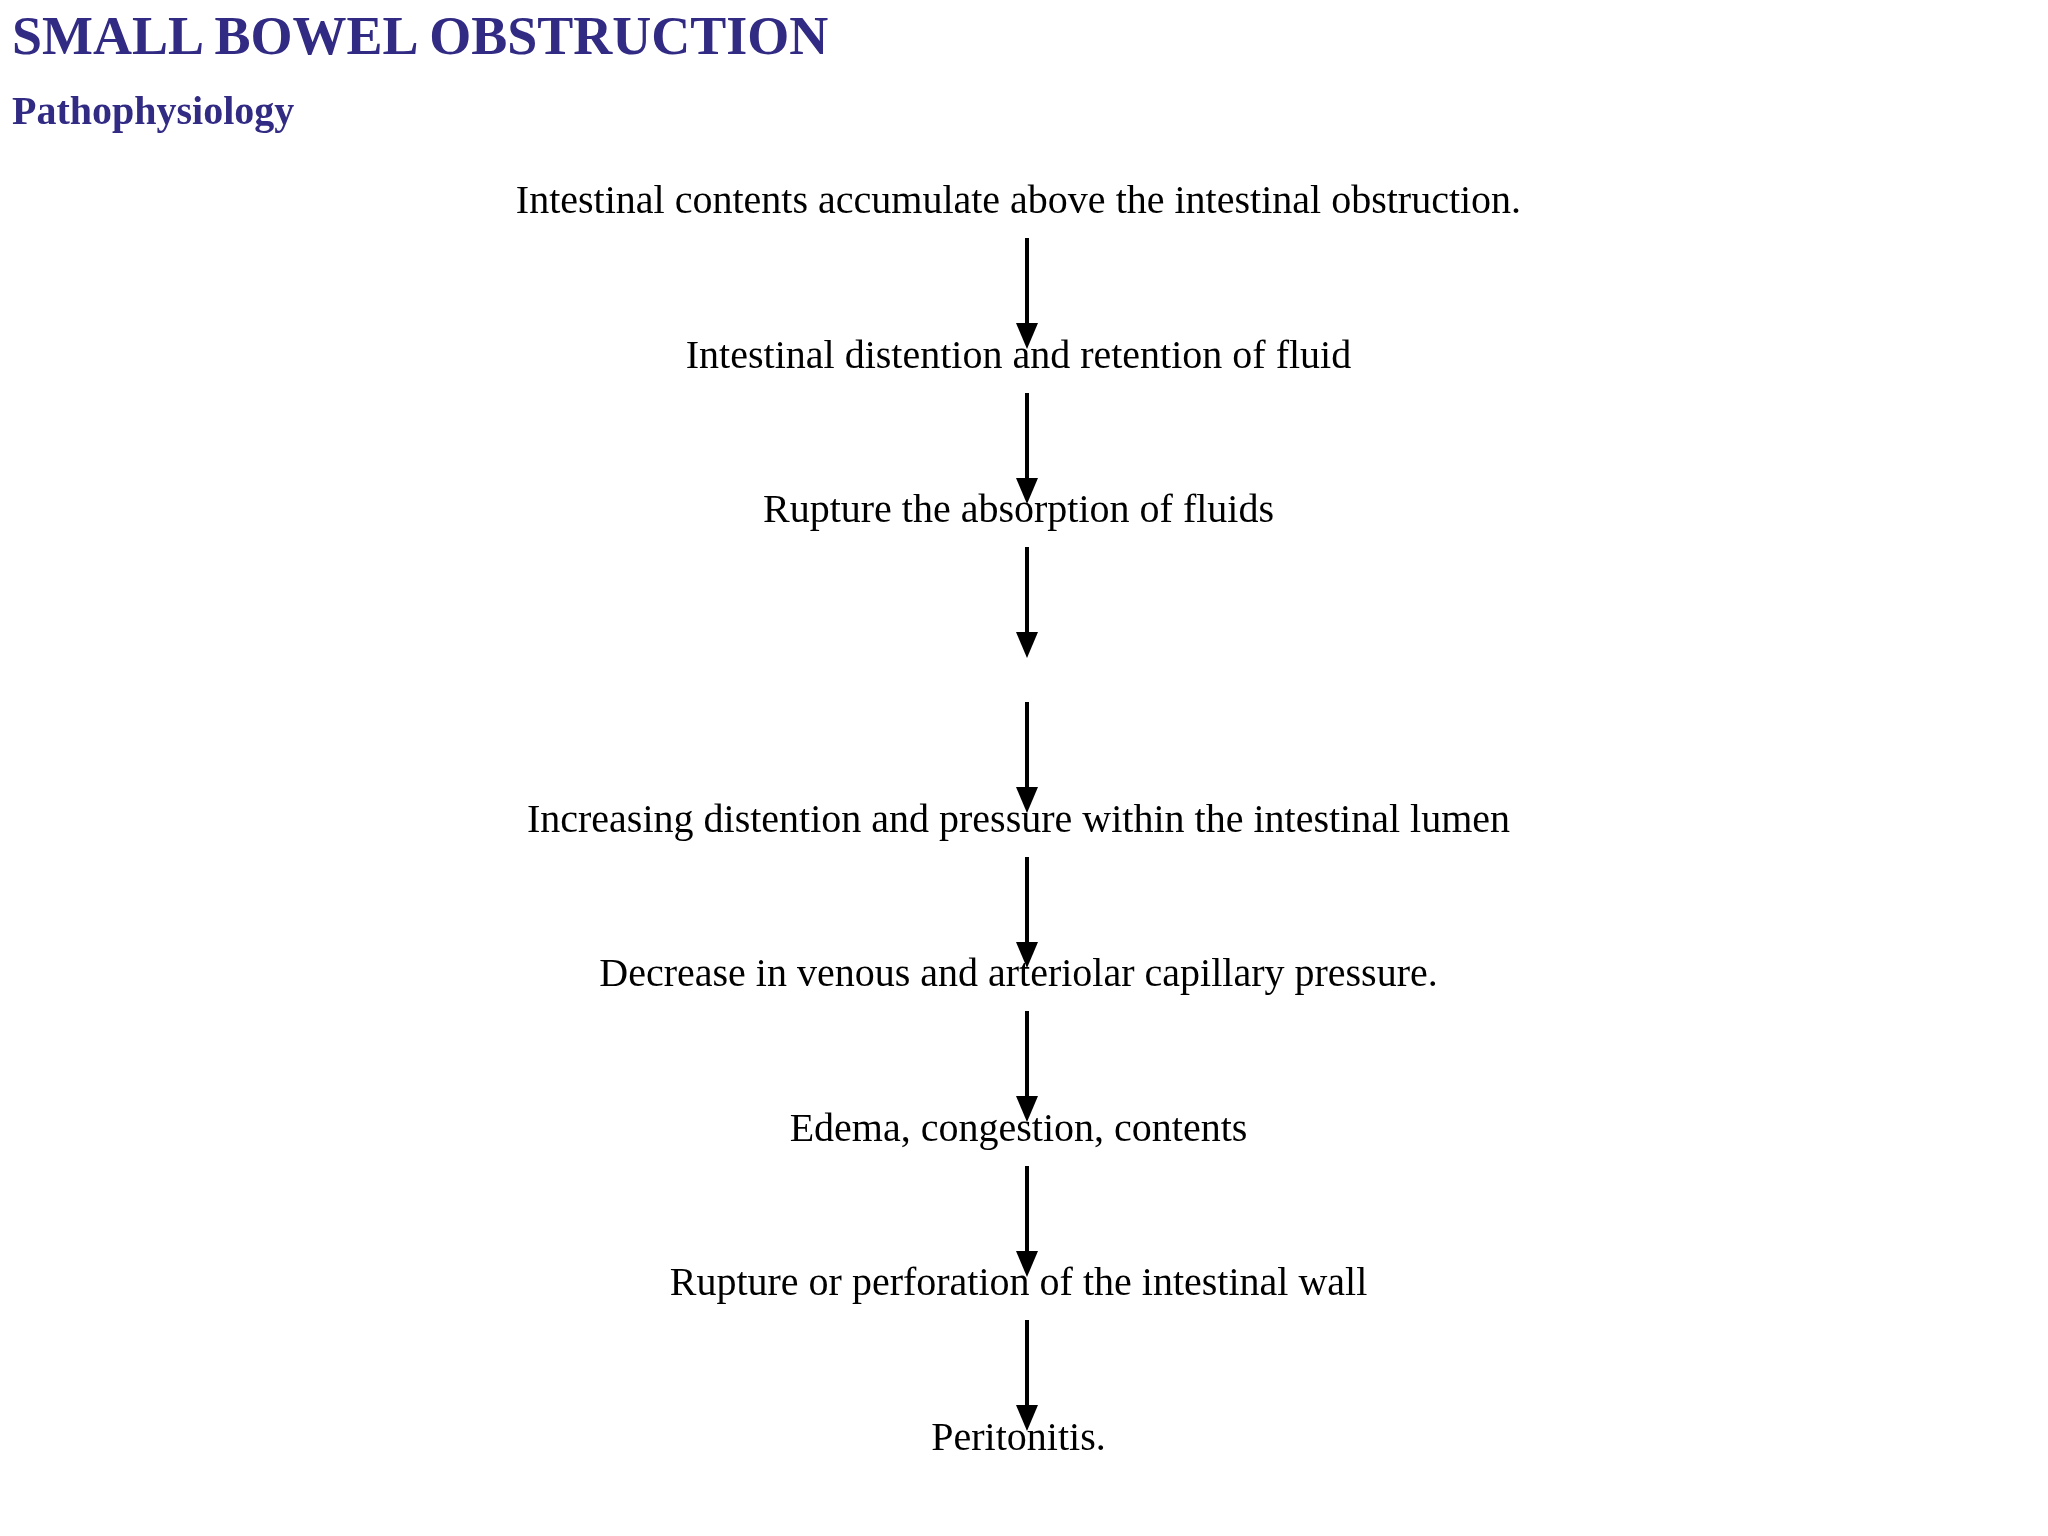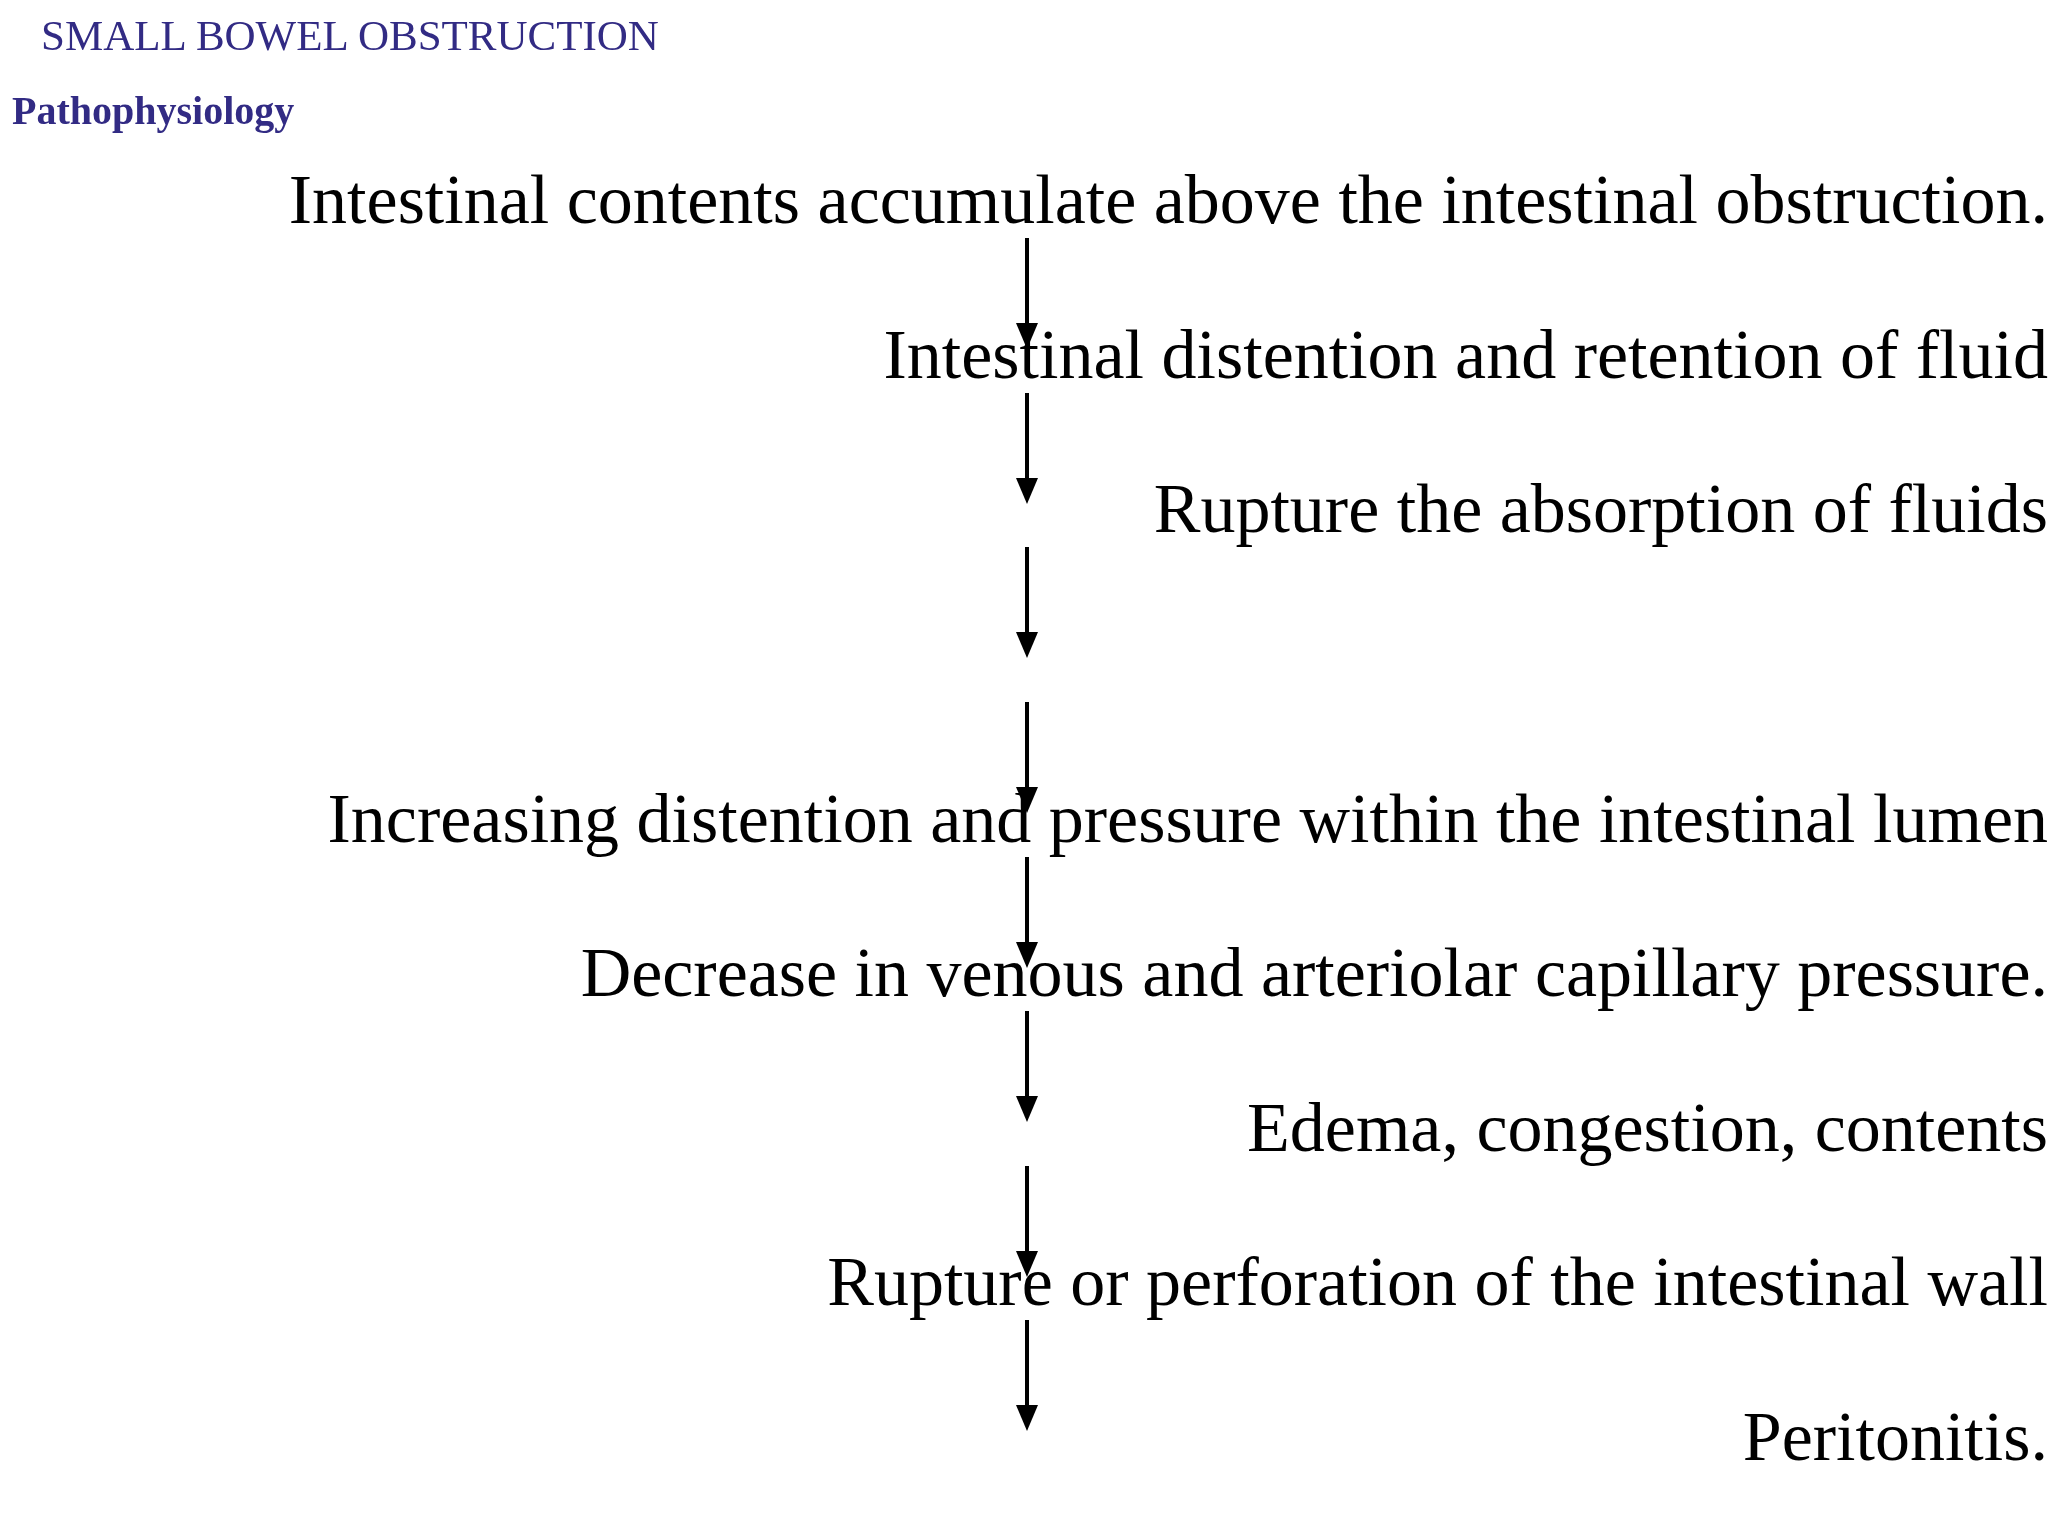--- a/index.html
+++ b/index.html
@@ -15,43 +15,42 @@
     width: 2048px;
     height: 1536px;
     background: var(--background);
     overflow: hidden;
     font-family: "Liberation Serif", serif;
   }
   .slide-title {
     position: absolute;
     left: 12px;
     top: 6px;
-    font-size: 43px;
+    font-size: 54px;
     line-height: 60px;
-    font-weight: normal;
+    font-weight: bold;
     color: var(--heading);
     white-space: nowrap;
-    margin-left: 29px;
   }
   .slide-subtitle {
     position: absolute;
     left: 12px;
     top: 81px;
     font-size: 40px;
     line-height: 60px;
     font-weight: bold;
     color: var(--heading);
     white-space: nowrap;
   }
   .flow-step {
     position: absolute;
     left: 0;
-    right: 0;
-    text-align: right;
-    font-size: 70px;
+    right: 11px;
+    text-align: center;
+    font-size: 40px;
     line-height: 64px;
     color: var(--text);
     white-space: nowrap;
   }
   .down-arrow {
     position: absolute;
     left: 1016px;   
     width: 22px;
     height: 111px;
   }

